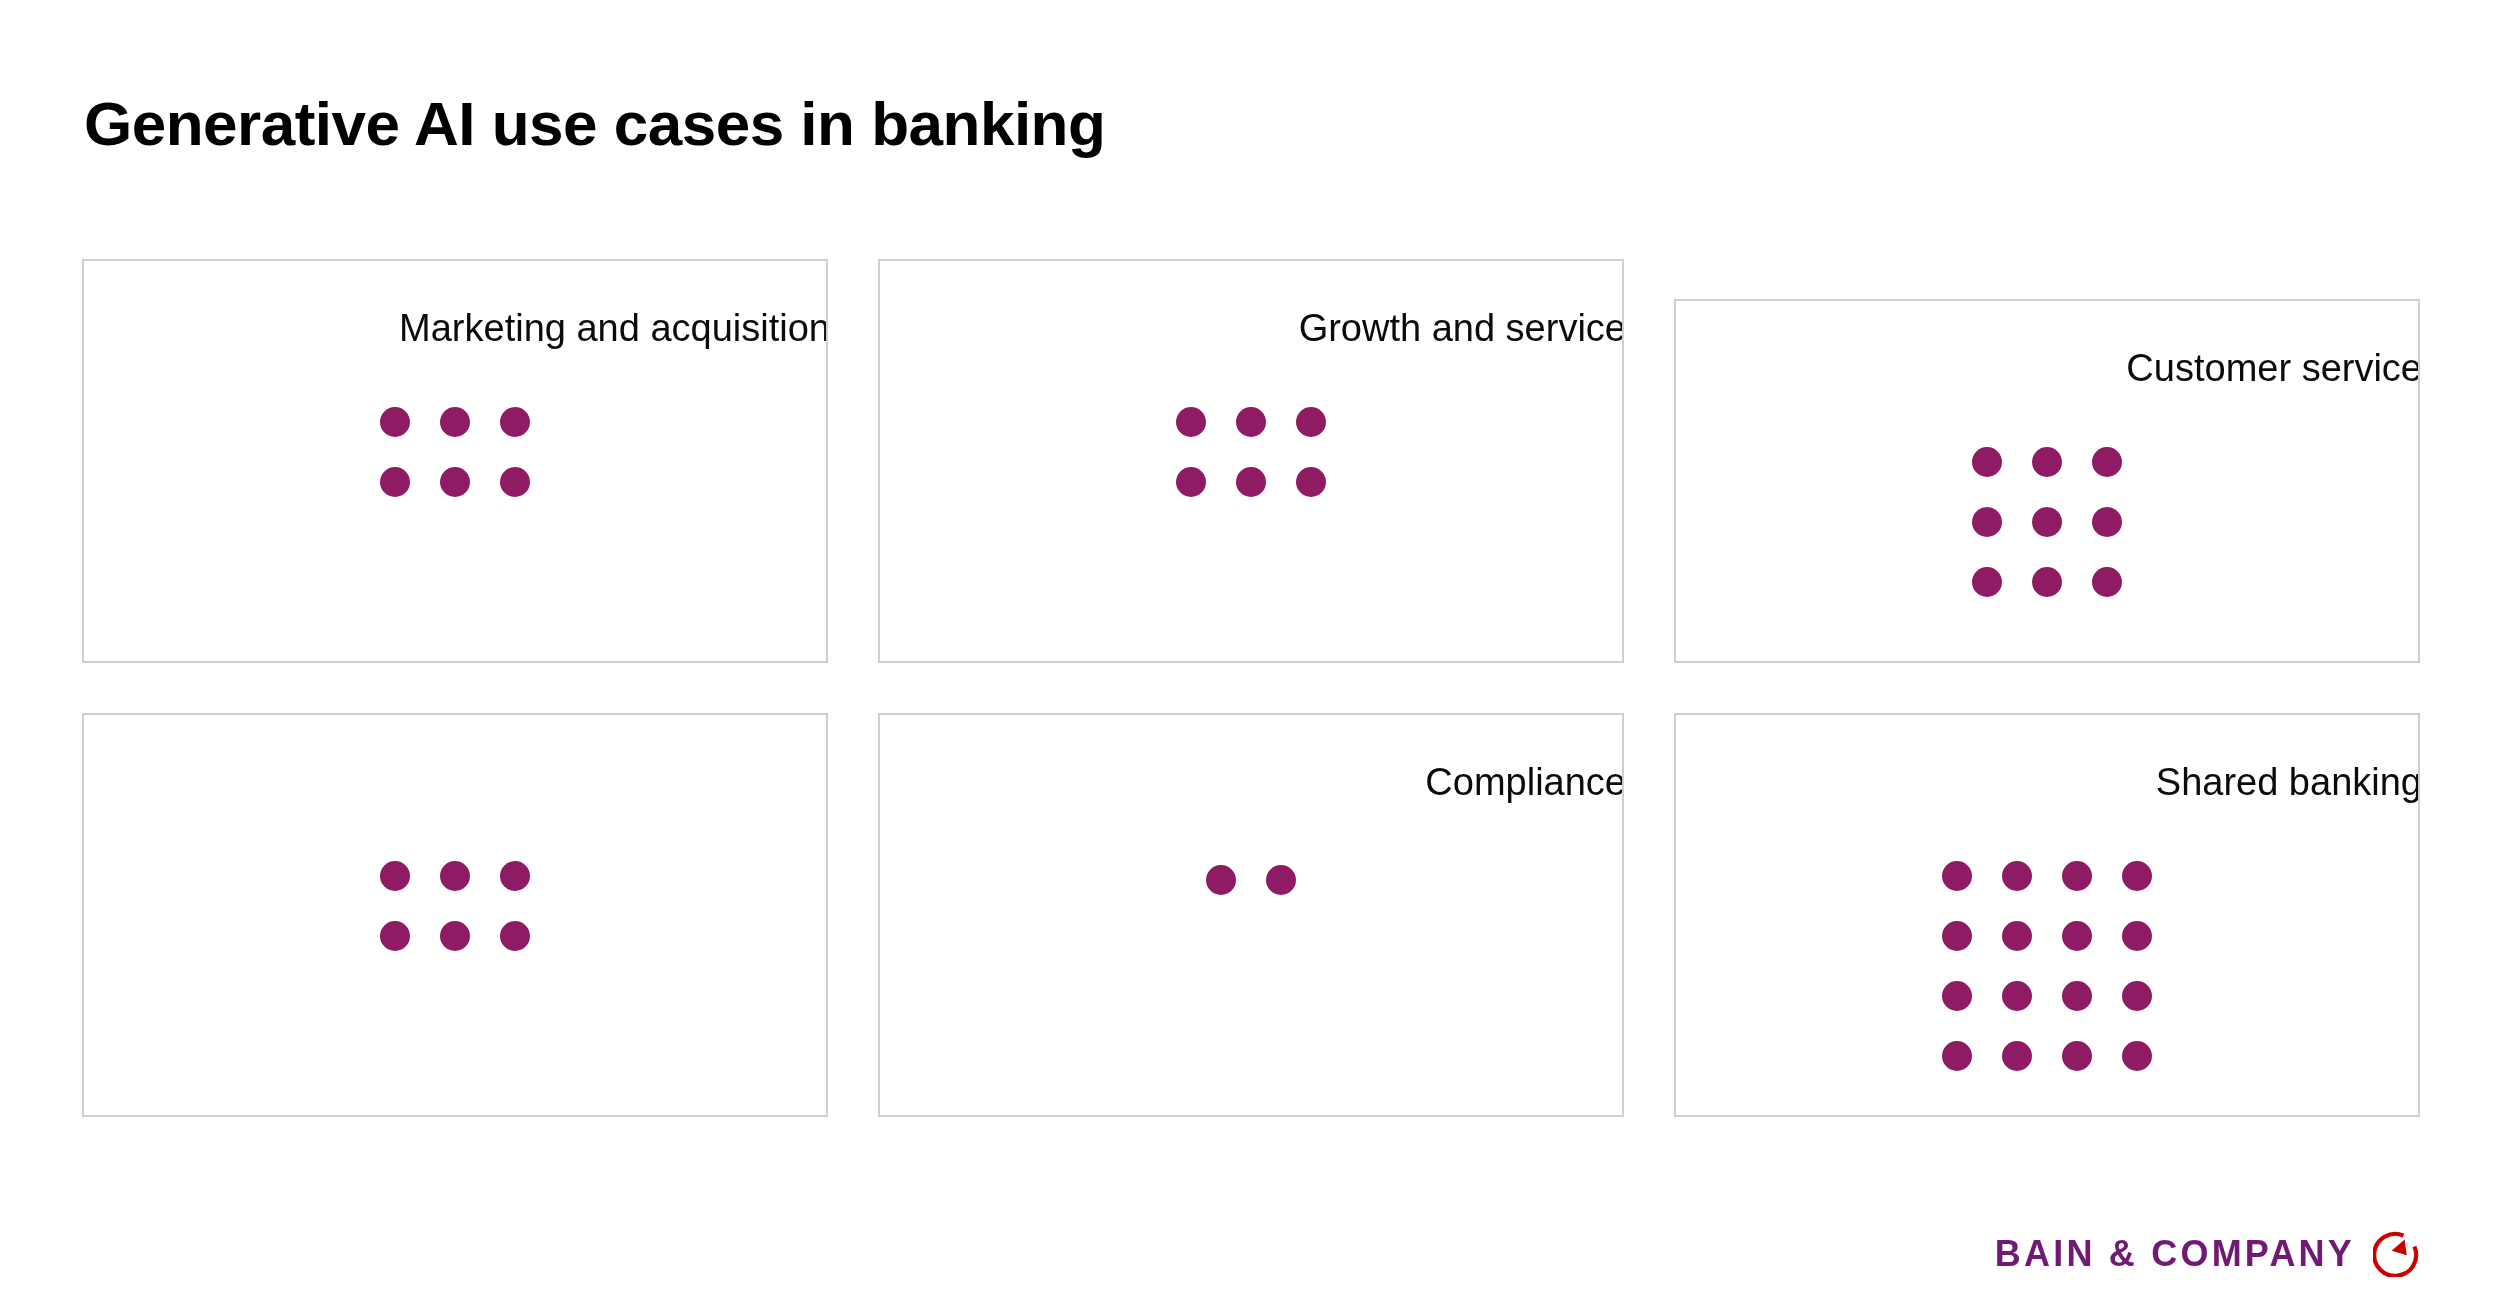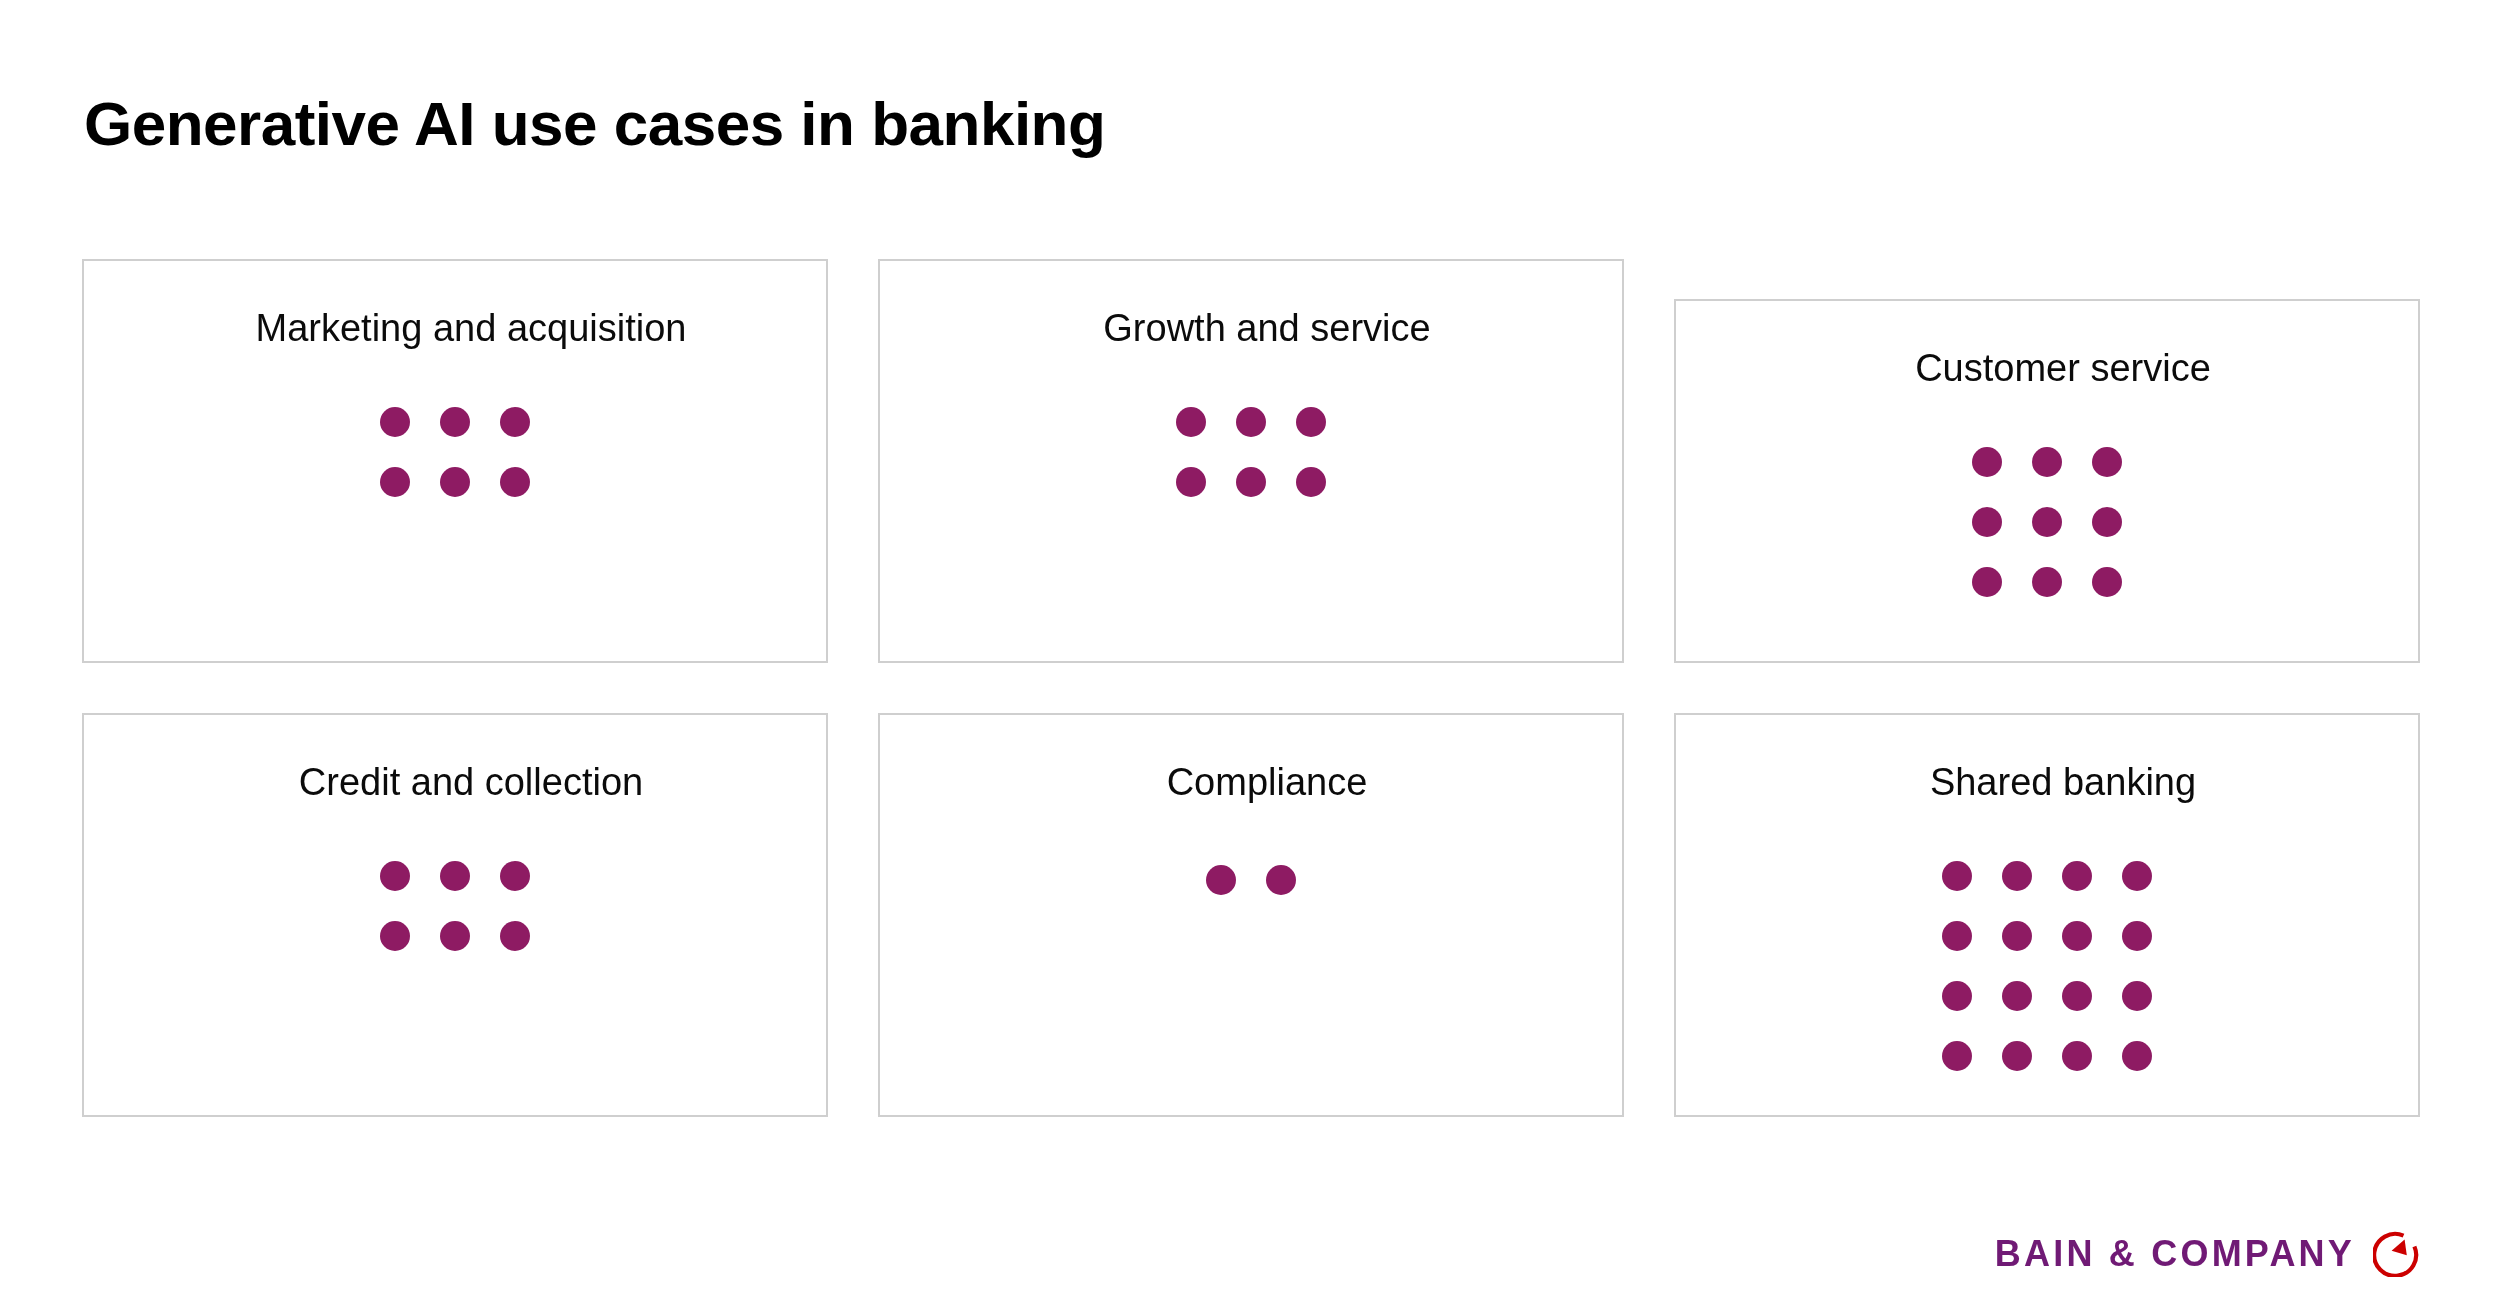--- a/index.html
+++ b/index.html
@@ -47,23 +47,23 @@
     position: relative;
     box-sizing: border-box;
     border: 2px solid #cfcfcf;
     background: #ffffff;
     overflow: hidden;
   }
 
   .card-title {
     position: absolute;
     top: 44px;
-    left: 16px;
+    left: 4px;
     width: 100%;
-    text-align: center;
+    text-align: right;
     font-size: 38px;
     line-height: 46px;
     font-weight: 500;
     color: #0b0b0b;
     white-space: nowrap;
   }
 
   
   .dot-matrix {
     position: absolute;
@@ -170,21 +170,20 @@
       </div>
       <div class="dot-row">
         <span class="dot" style="background: rgb(142, 27, 99);"></span>
         <span class="dot" style="background: rgb(142, 27, 99);"></span>
         <span class="dot" style="background: rgb(142, 27, 99);"></span>
       </div>
     </div>
   </div>
 
   <div class="card dots-6" style="border-color: rgb(207, 207, 207);">
-    <div class="card-title">Credit and collection</div>
     <div class="dot-matrix">
       <div class="dot-row">
         <span class="dot" style="background: rgb(142, 27, 99);"></span>
         <span class="dot" style="background: rgb(142, 27, 99);"></span>
         <span class="dot" style="background: rgb(142, 27, 99);"></span>
       </div>
       <div class="dot-row">
         <span class="dot" style="background: rgb(142, 27, 99);"></span>
         <span class="dot" style="background: rgb(142, 27, 99);"></span>
         <span class="dot" style="background: rgb(142, 27, 99);"></span>

